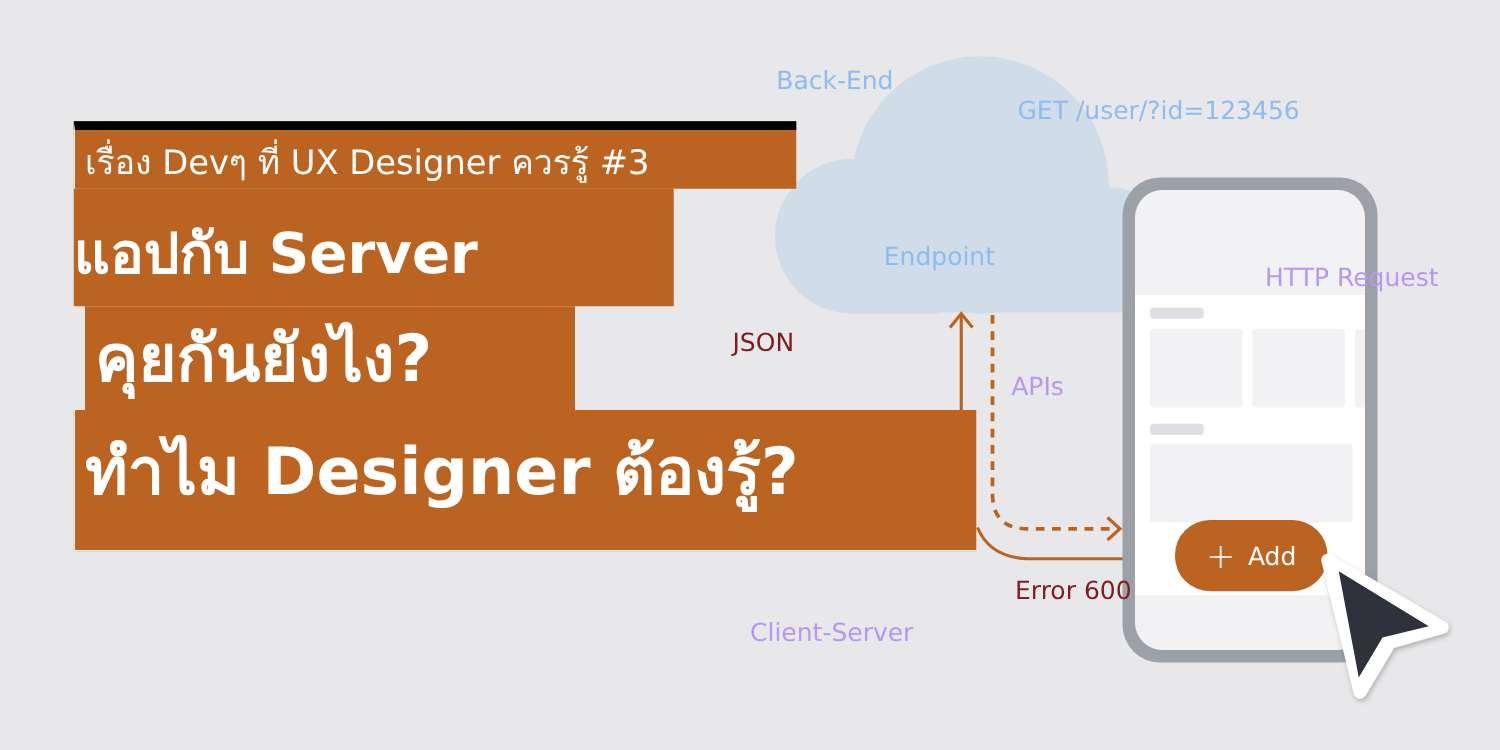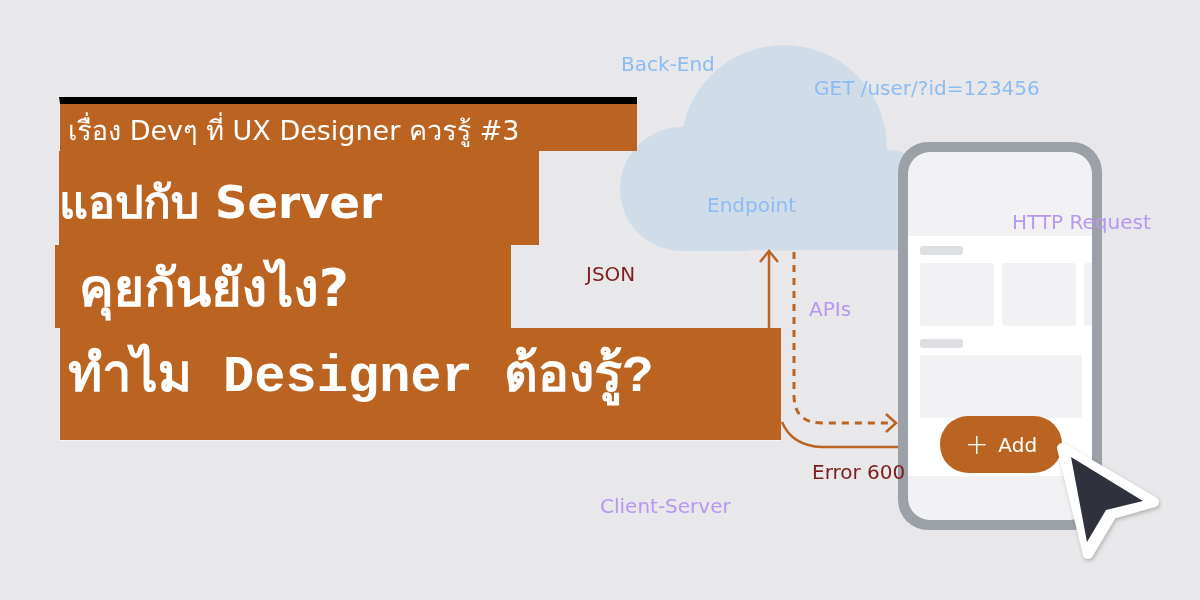--- a/index.html
+++ b/index.html
@@ -13,22 +13,22 @@
   .cloud-part { position:absolute; background:#d0dce8; }
   
   .lbl { position:absolute; font-size:20px; white-space:nowrap; font-family:"DejaVu Sans", sans-serif; }
   .blue { color:#8bbcf4; }
   .purple { color:#b797f0;margin-top:10px; }
   .green { color:#7f1d1d; }
   
   .tblock { position:absolute; background:#bb6421; color:#ffffff; white-space:nowrap; box-sizing:border-box; }
   .subtitle { left:59px; top:97px; height:54px; width:578px; font-size:27px; line-height:54px; padding-left:8px; border-top:7px solid #000000; border-left:1px solid #f4f4f4;}
   .t1 { left:59px; top:151px; width:480px; height:94px; font-size:45px; font-weight:bold; line-height:104px; padding-left:0; }
-  .t2 { left:55px; top:245px; width:456px; height:83px; font-size:52px; font-weight:bold; line-height:86px; padding-left:24px; }
-  .t3 { left:59px; top:328px; width:722px; height:113px; font-size:52px; font-weight:bold; line-height:100px; padding-left:8px; border-bottom:1px solid #f4f4f4; border-left:1px solid #f4f4f4;font-family:Liberation Mono, monospace;}
+  .t2 { left:68px; top:245px; width:392px; height:83px; font-size:52px; font-weight:bold; line-height:86px; padding-left:8px; }
+  .t3 { left:59px; top:328px; width:722px; height:113px; font-size:52px; font-weight:bold; line-height:100px; padding-left:8px; border-bottom:1px solid #f4f4f4; border-left:1px solid #f4f4f4;}
   
   .phone { position:absolute; left:898px; top:142px; width:204px; height:388px; background:#9ba1a6; border-radius:30px; }
   .screen { position:absolute; left:10px; top:10px; width:184px; height:368px; background:#f2f2f4; border-radius:22px; overflow:hidden; }
   .content { position:absolute; left:0; top:84px; width:184px; height:240px; background:#ffffff; }
   .bar { position:absolute; height:9px; background:#dedfe3; border-radius:3px; }
   .card { position:absolute; background:#f2f2f4; border-radius:3px; }
   .add-btn { position:absolute; left:940px; top:416px; width:122px; height:57px; background:#bb6421; border-radius:28px; color:#fff; font-size:20px; display:flex; align-items:center; justify-content:center; gap:10px; }
   .add-btn .plus { font-size:28px; line-height:1; font-weight:300; }
 </style>
 </head>

